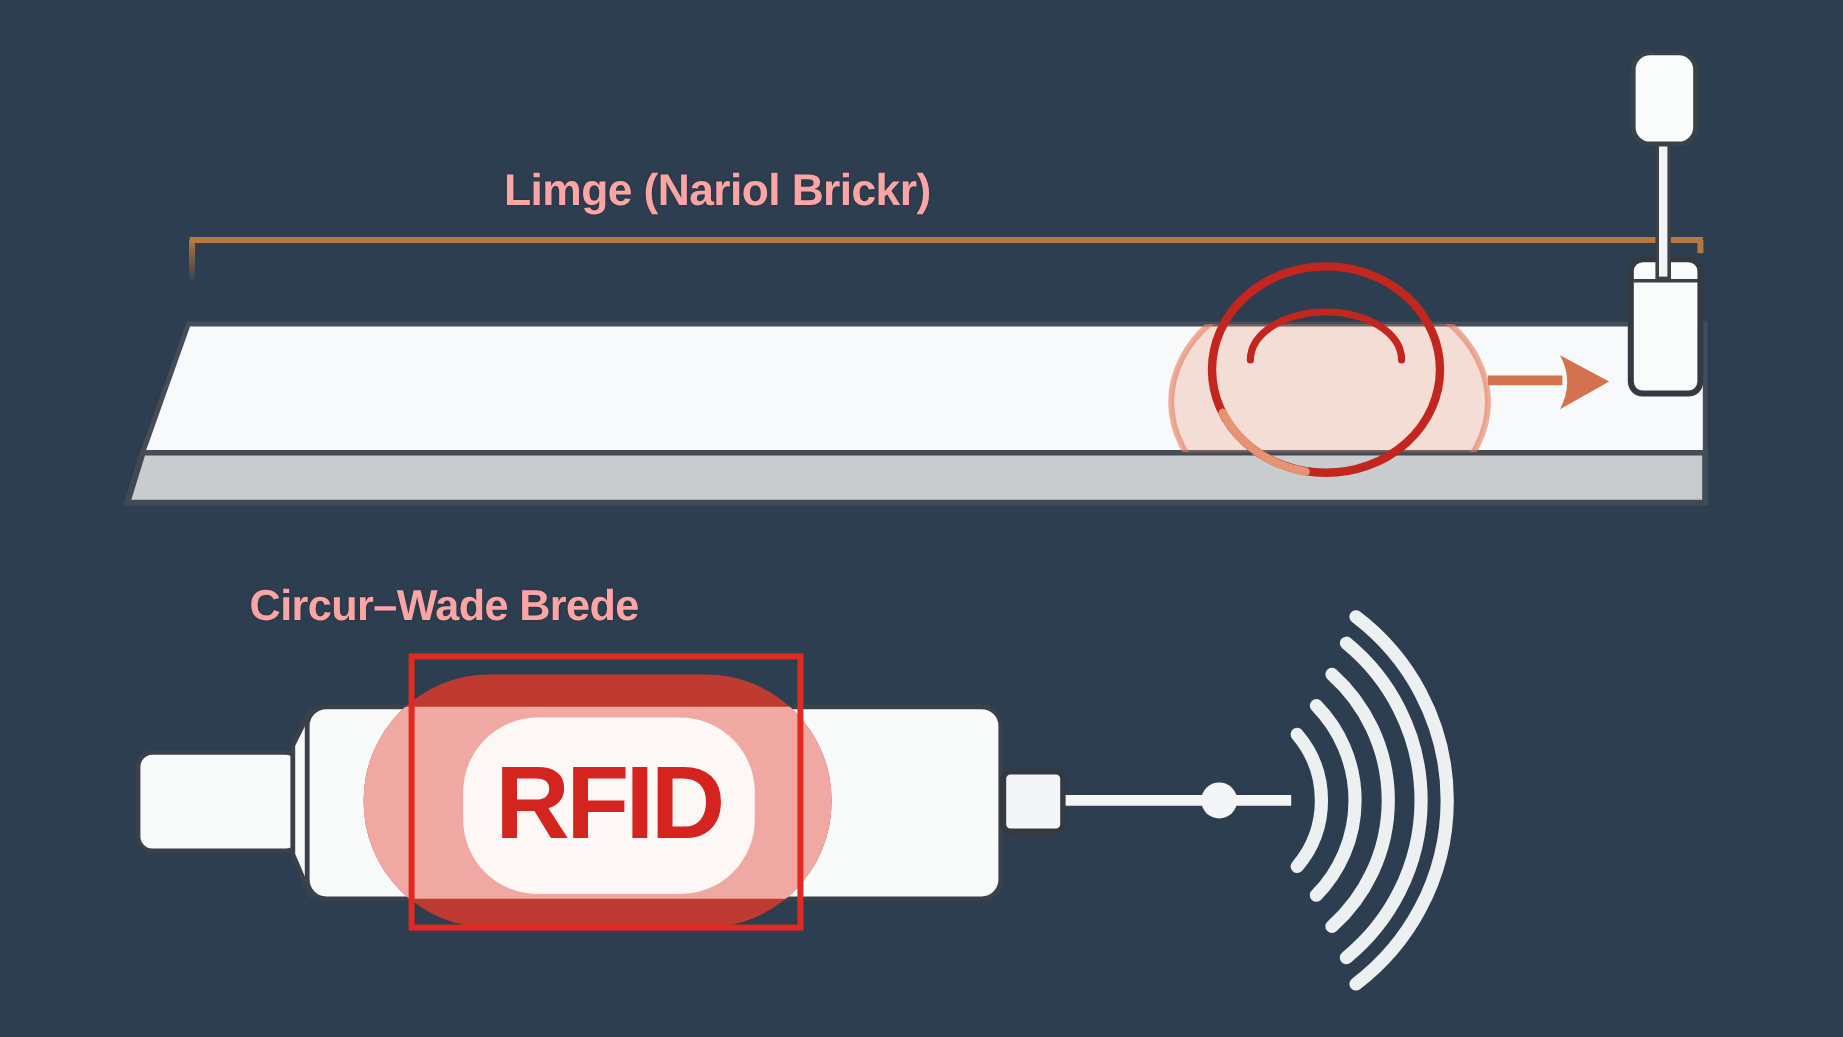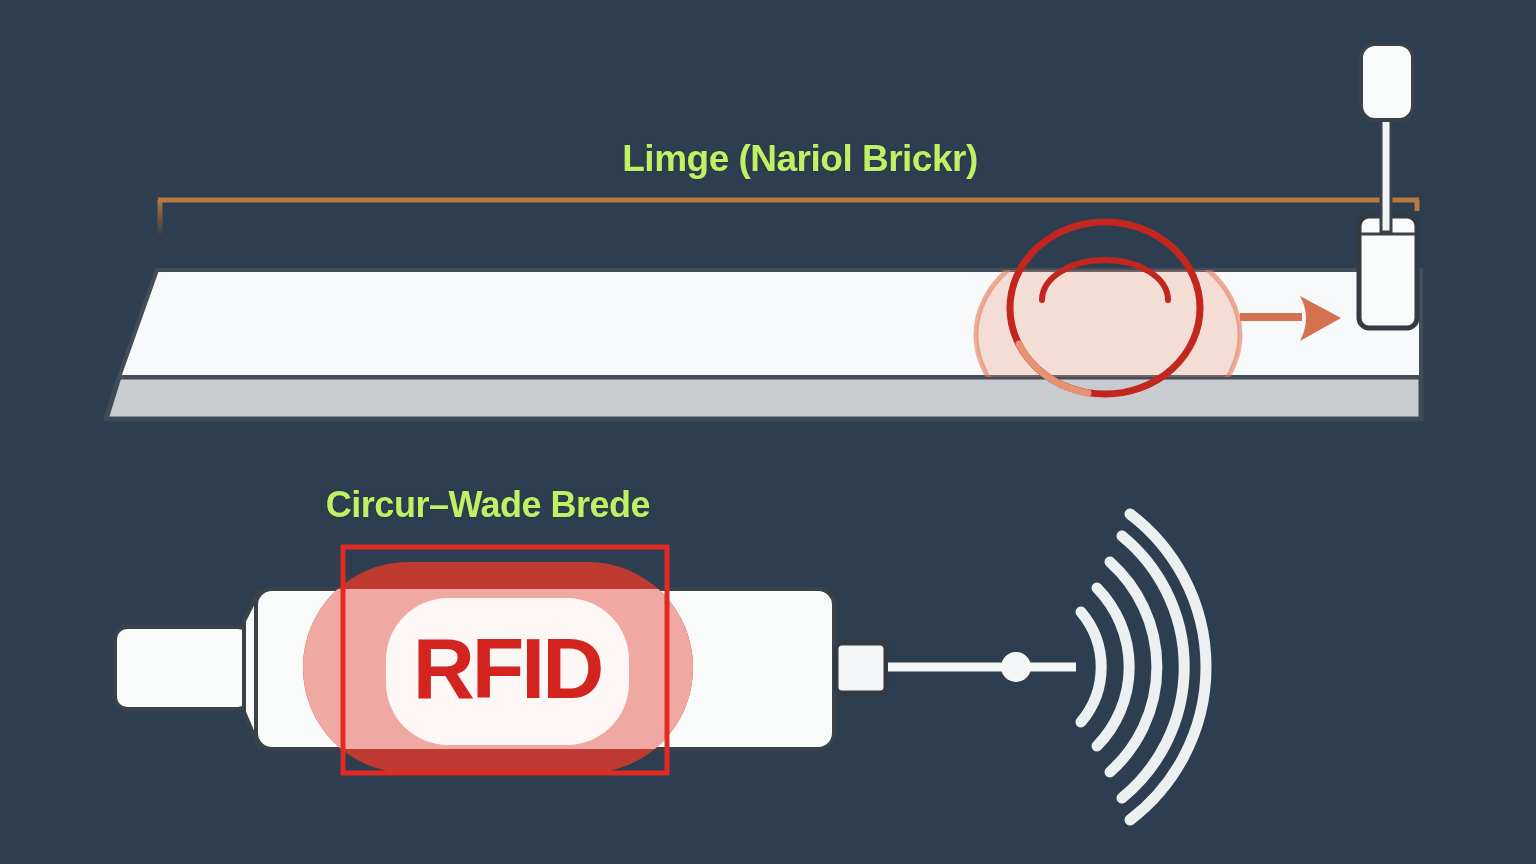--- a/index.html
+++ b/index.html
@@ -16,34 +16,34 @@
     font-family: "Liberation Sans", sans-serif;
   }
   .stage svg {
     position: absolute;
     left: 0;
     top: 0;
     display: block;
   }
   .diagram-title {
     position: absolute;
-    text-align: center;
-    color: #bef264;
+    text-align: left;
+    color: #fca5a5;
     font-weight: 700;
     letter-spacing: -0.5px;
     text-shadow: 0 0 2px rgba(0,0,0,0.25);
   }
   .title-top {
     left: 420px;
     top: 138px;
     width: 760px;
     font-size: 37px;
   }
   .title-bottom {
-    left: 183px;
+    left: 208px;
     top: 484px;
     width: 610px;
     font-size: 36px;
   }
 </style>
 </head>
 <body>
 
 <div class="stage">
 

